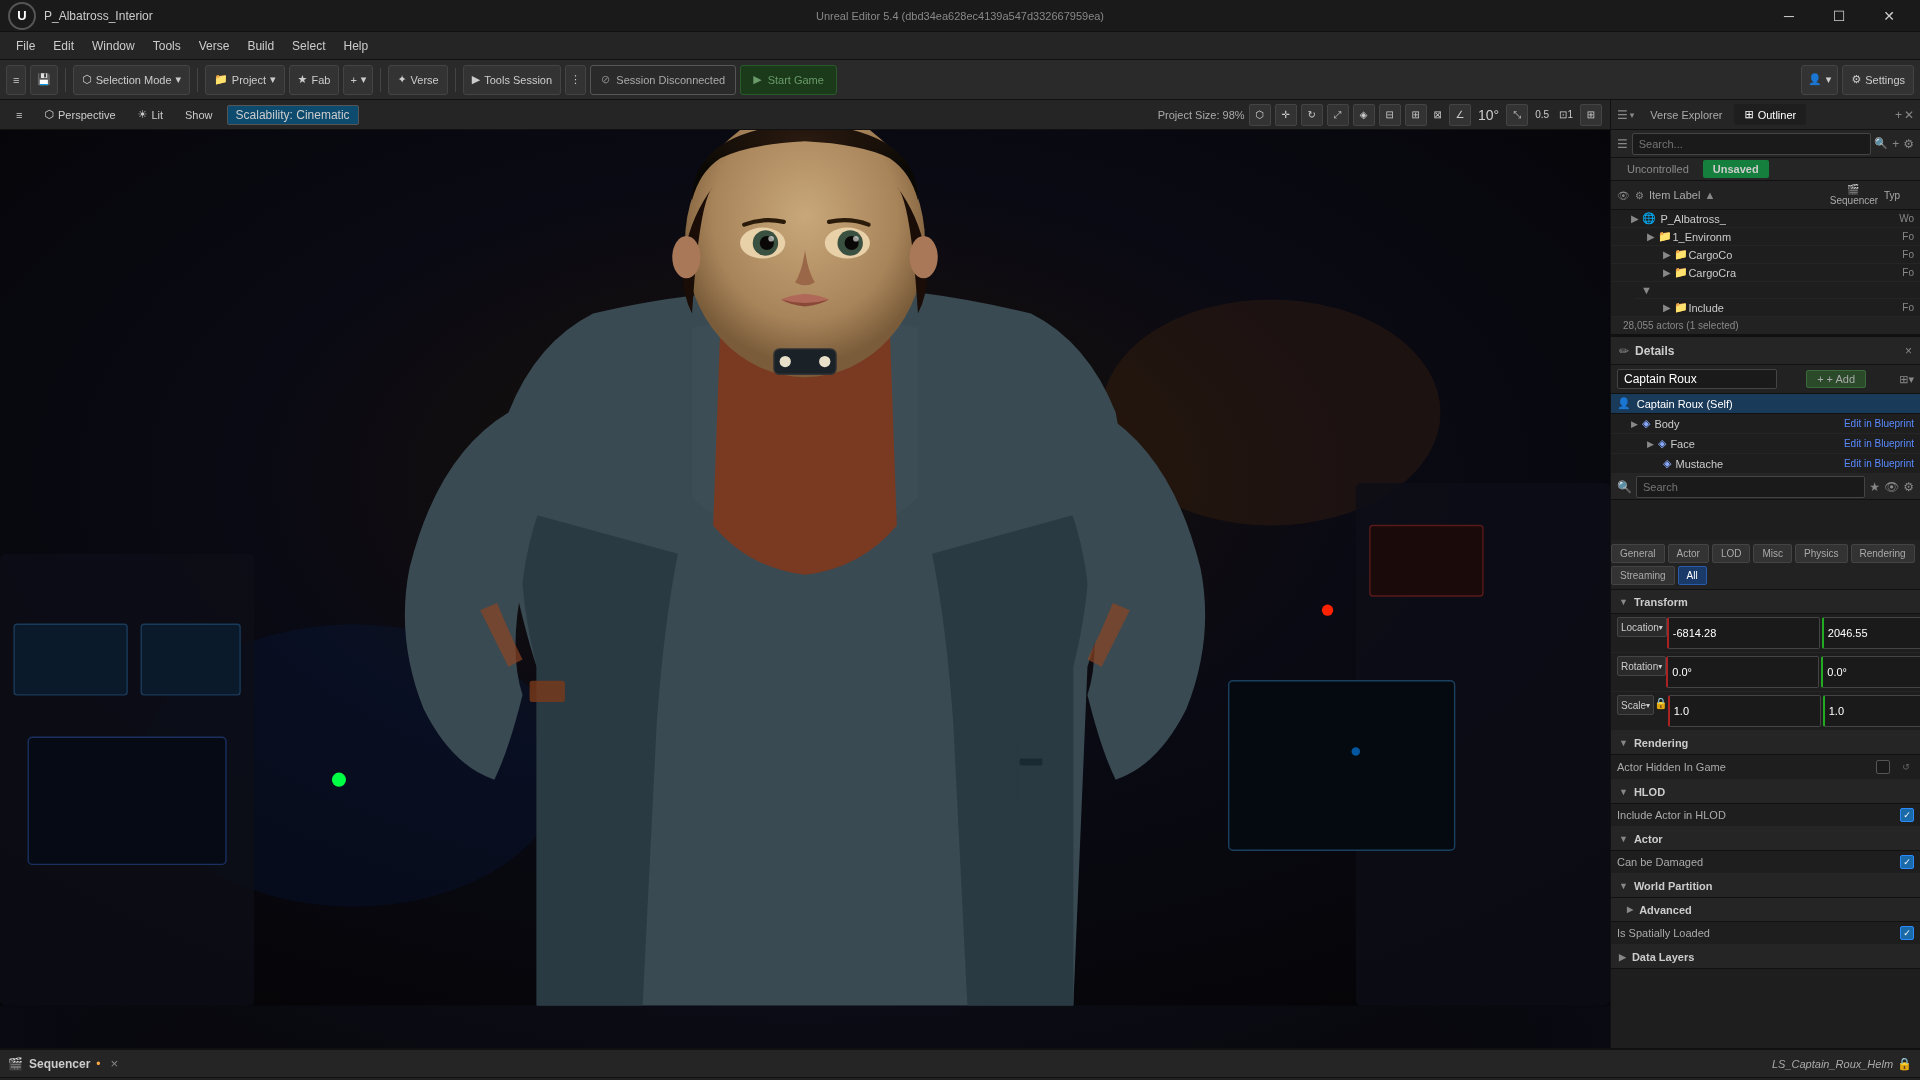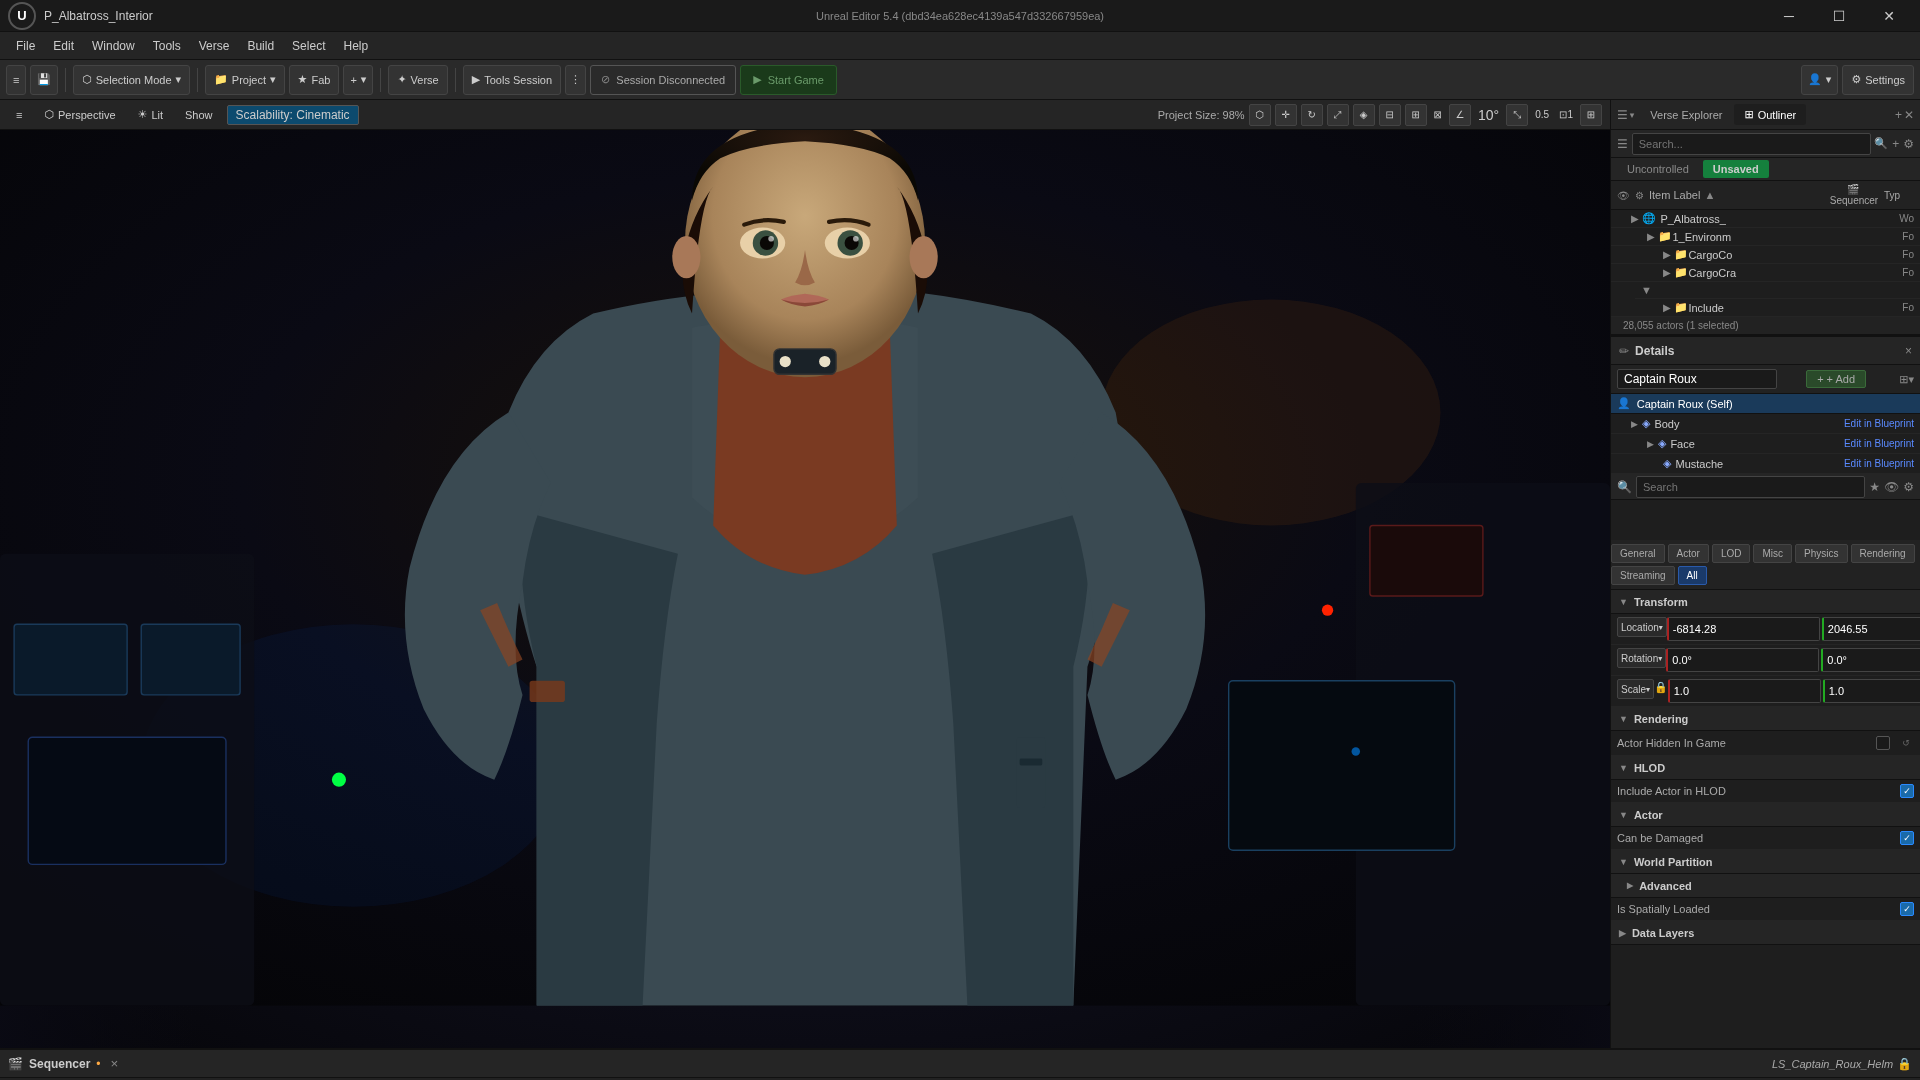--- a/index.html
+++ b/index.html
@@ -539,21 +539,21 @@
       font-size: 11px;
       min-height: 24px;
     }
     .prop-value-group {
       display: flex;
       gap: 2px;
       flex: 1;
     }
     .prop-input {
       flex: 1;
-      height: 24px;
+      height: 32px;
       background: #1a1a1a;
       border: 1px solid #444;
       color: #fff;
       font-size: 11px;
       padding: 0 4px;
       border-radius: 2px;
     }
     .prop-input-x { border-left: 2px solid #aa2222; }
     .prop-input-y { border-left: 2px solid #22aa22; }
     .prop-dropdown {

